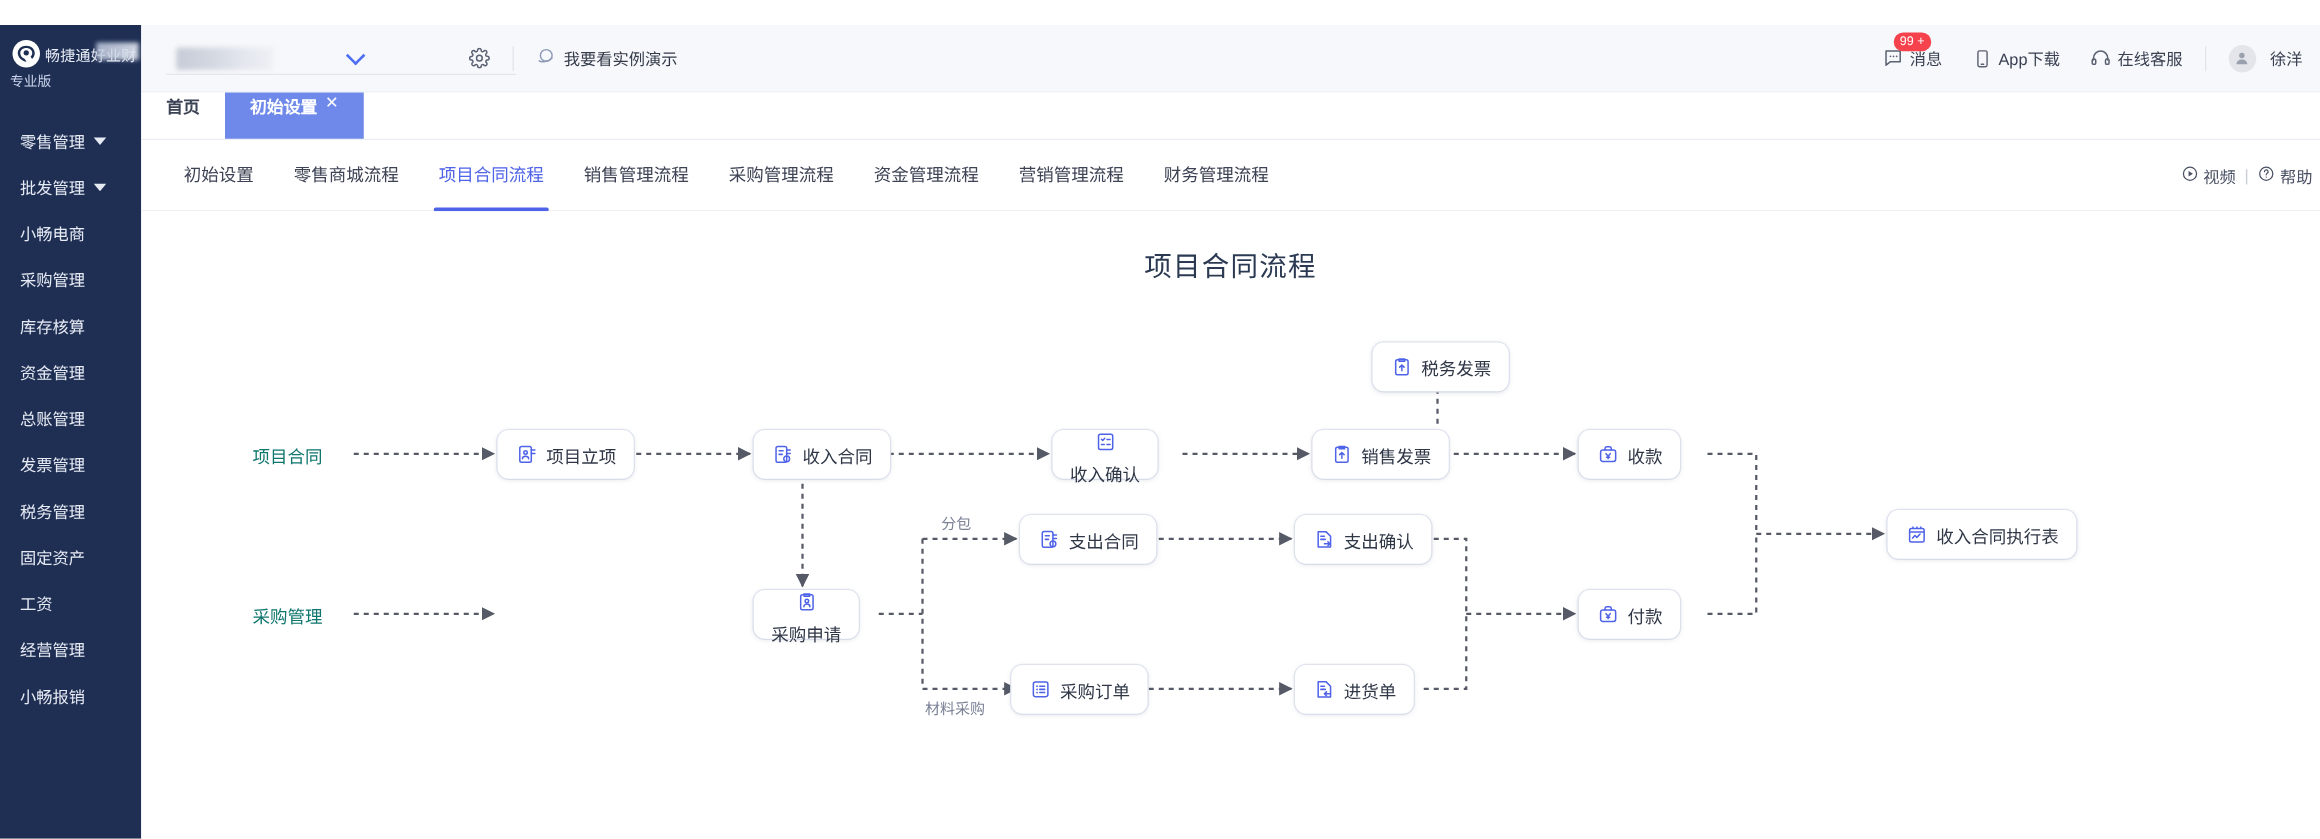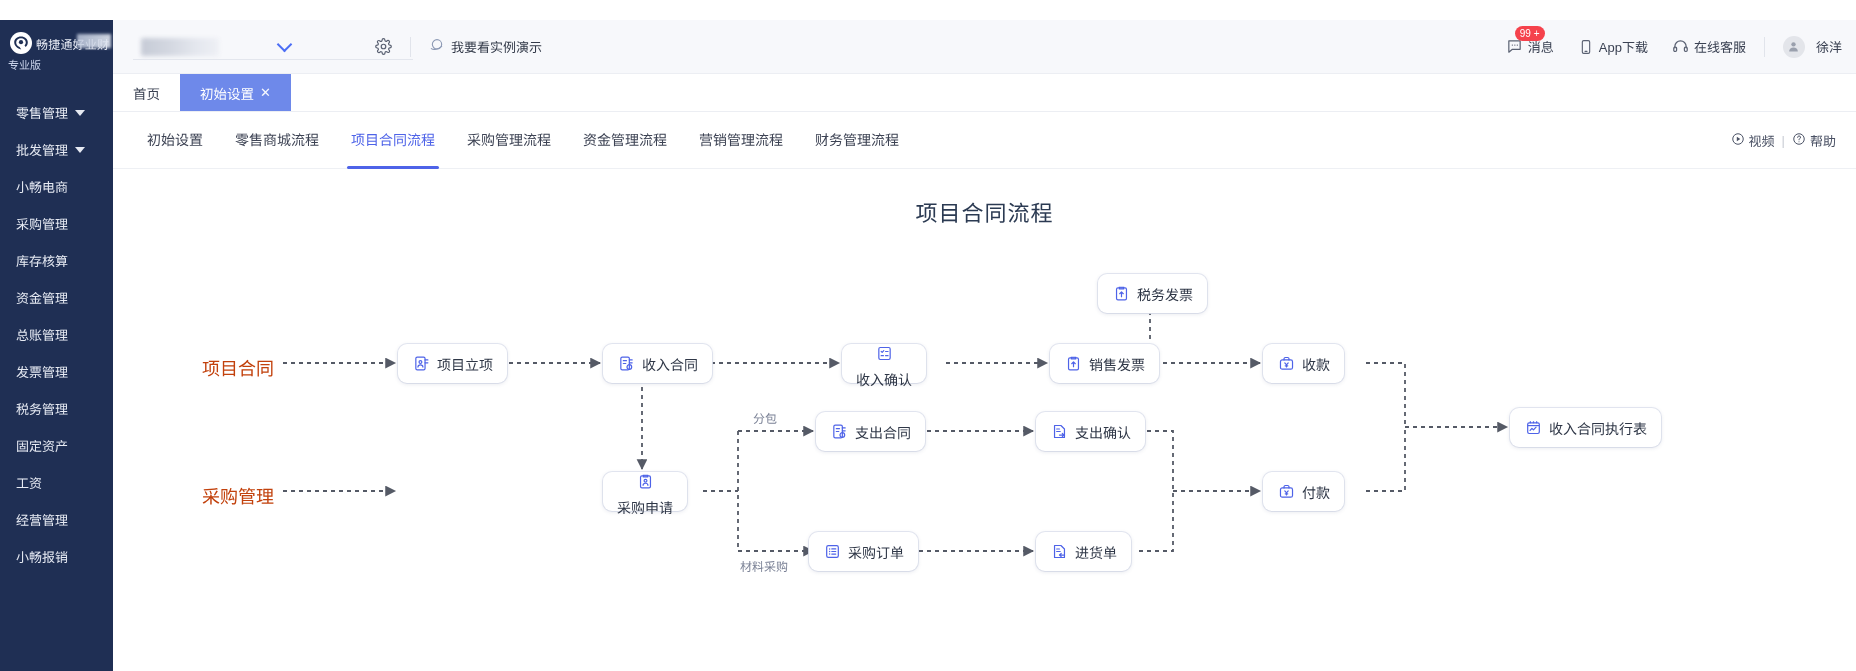--- a/index.html
+++ b/index.html
@@ -94,63 +94,63 @@
     margin-right:6px;
   }
 
   
   #tabstrip {
     position:absolute; left:113px; top:74px; right:0; height:38px;
     background:#ffffff; border-bottom:1px solid #eceef3;
     display:flex; align-items:stretch;
   }
   .btab {
-    display:flex; align-items:center; gap:6px;
-    padding: 0 20px; font-size:13.5px; color:#3b4253; cursor:pointer;
+    display:flex; gap:6px;
+    padding: 0 20px; font-size:13.5px; color:#3b4253; cursor:pointer;font-weight:bold;
   }
   .btab.active { background:#6e89ea; color:#fff; }
   .btab .x { font-size:13px; opacity:.95; }
 
   
   #subnav {
     position:absolute; left:113px; top:112px; right:0; height:57px;
     background:#fff; border-bottom:1px solid #eef0f4;
     display:flex; align-items:center; padding-left:18px;
   }
   .snav {
     position:relative; font-size:14px; color:#3d4354;
     padding: 0 16px; height:57px; line-height:57px; cursor:pointer; white-space:nowrap;
   }
   .snav.active { color:#4e63e8; }
   .snav.active::after {
     content:""; position:absolute; left:12px; right:12px; bottom:0;
     height:3px; background:#4e63e8; border-radius:2px;
   }
-  .snav-right { margin-left:auto; display:flex; align-items:center; padding-right:20px; font-size:13px; color:#4a5164;text-align:center; }
+  .snav-right { margin-left:auto; display:flex; align-items:center; padding-right:6px; font-size:13px; color:#4a5164;text-align:center; }
   .snav-right .ritem { display:flex; align-items:center; gap:4px; cursor:pointer; }
   .snav-right .rsep { margin:0 7px; color:#c9ccd4; }
 
   
   #canvas { position:absolute; left:113px; top:169px; right:0; bottom:0; background:#fff; overflow:hidden; }
   #flow-title {
     position:absolute; left:0; right:0; top:26px; text-align:center;
     font-size:22px; color:#2b3a52; letter-spacing:1px;
   }
   #flowsvg { position:absolute; left:0; top:0; width:1743px; height:502px; }
 
   .node {
     position:absolute; display:flex; align-items:center; gap:7px;
     background:#fff; border-radius:9px; padding: 0 14px; height:39px;
     box-shadow: 0 1px 4px rgba(60,72,110,.14), 0 0 0 1px rgba(230,233,243,.9);
     font-size:14px; color:#2f3747; white-space:nowrap; cursor:pointer;
   }
   .node .ico { width:18px; height:18px; flex:none; display:flex; align-items:center; justify-content:center; }
   .node .ico svg { display:block; }
 
-  .rowlabel { position:absolute; font-size:18px; color:#c2410c; white-space:nowrap; }
+  .rowlabel { position:absolute; font-size:14px; color:#0f766e; white-space:nowrap; }
   .edgelabel { position:absolute; font-size:12px; color:#7b8296; white-space:nowrap; }
 </style>
 </head>
 <body>
 
 <div id="app">
 
   <aside id="sidebar">
     <div class="logo-wrap">
       <div class="logo-row">
@@ -292,20 +292,21 @@
     <div class="btab active">
       <span>初始设置</span>
       <span class="x">✕</span>
     </div>
   </div>
 
   <nav id="subnav">
     <div class="snav"><span>初始设置</span></div>
     <div class="snav"><span>零售商城流程</span></div>
     <div class="snav active"><span>项目合同流程</span></div>
+    <div class="snav"><span>销售管理流程</span></div>
     <div class="snav"><span>采购管理流程</span></div>
     <div class="snav"><span>资金管理流程</span></div>
     <div class="snav"><span>营销管理流程</span></div>
     <div class="snav"><span>财务管理流程</span></div>
 
     <div class="snav-right">
       <span class="ritem">
         <span>
           <svg width="14" height="14" viewBox="0 0 24 24" fill="none" stroke="#4a5164" stroke-width="1.7">
             <circle cx="12" cy="12" r="9"></circle>

